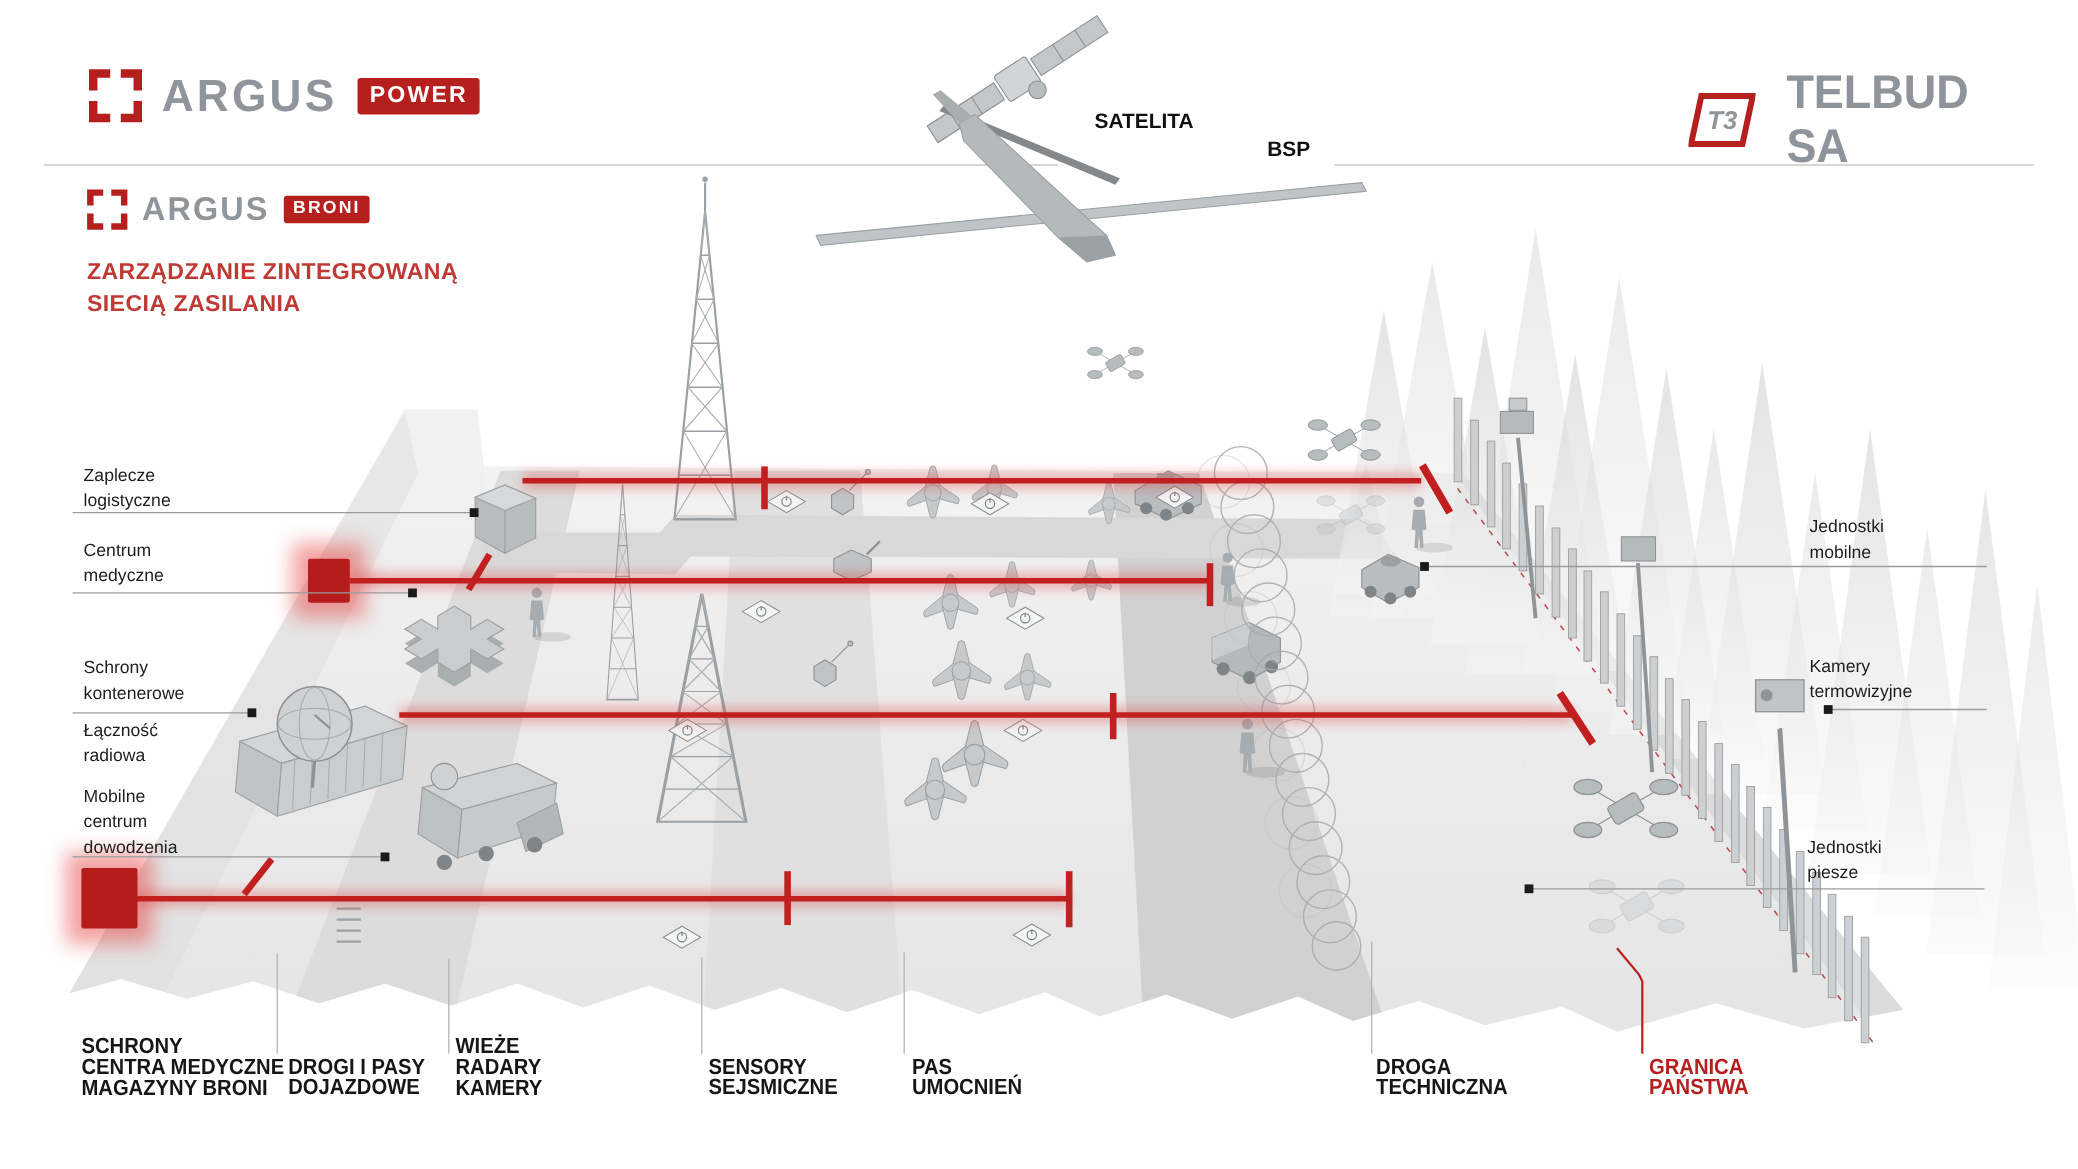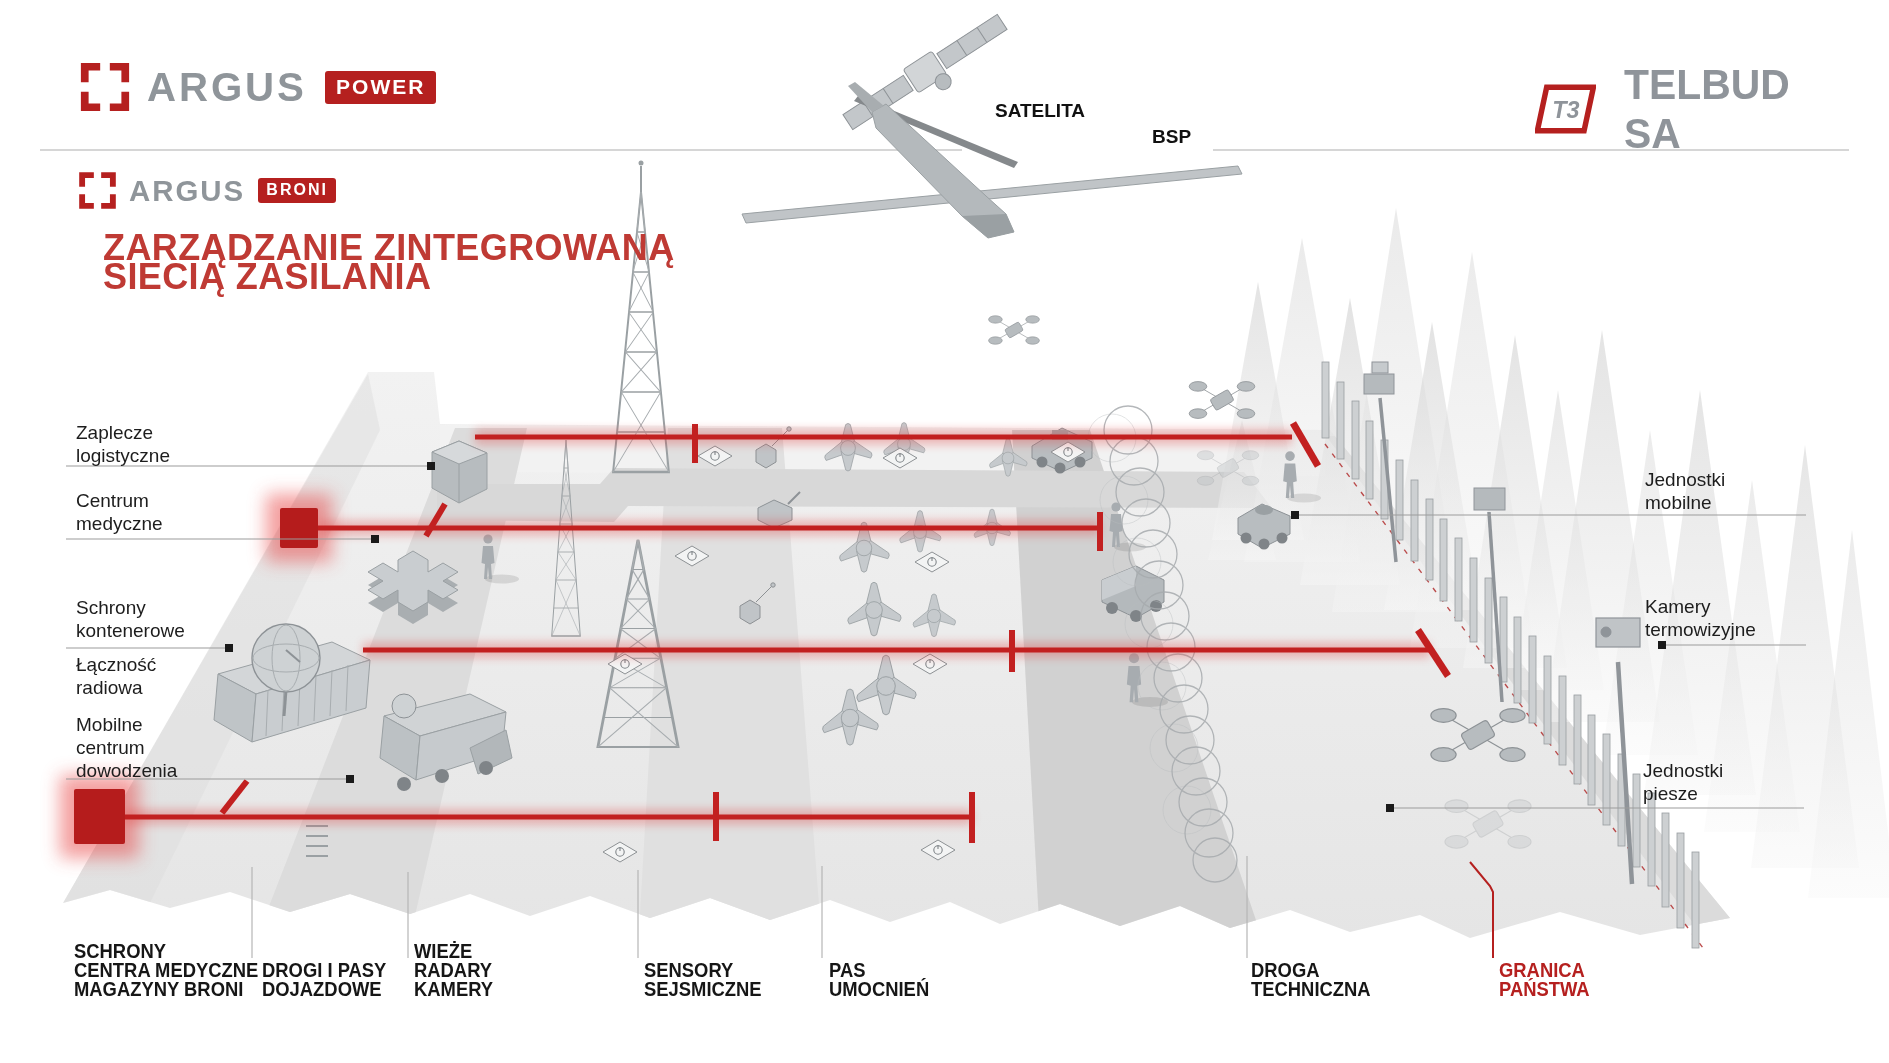--- a/index.html
+++ b/index.html
@@ -1,25 +1,25 @@
 <!DOCTYPE html>
 <html><head>
 <meta charset="utf-8">
 <style>
   html,body{margin:0;padding:0;background:#ffffff;}
   body{width:1889px;height:1063px;overflow:hidden;font-family:"Liberation Sans",sans-serif;}
   .stage{position:relative;width:1707px;height:1063px;background:#fff;padding-left:32px;}
   .scene{position:absolute;left:0;top:0;z-index:1;}
   .lbl{position:absolute;z-index:5;white-space:pre-line;color:#1d1d1d;}
-  .callout{font-size:19px;line-height:23px;}
+  .callout{font-size:16px;line-height:23px;}
   .callout.right{text-align:left;}
   .zone{font-size:20px;font-weight:bold;line-height:19px;letter-spacing:0;transform:scaleX(.92);transform-origin:left top;color:#161616;}
   .zone.red{color:#b5201f;}
   .air{font-size:19px;font-weight:bold;color:#111;}
-  .heading{position:absolute;left:79px;top:233px;z-index:5;font-size:36px;line-height:29px;font-weight:bold;color:#bf3a34;letter-spacing:.4px;white-space:pre-line;margin-left:24px;}
+  .heading{position:absolute;left:79px;top:233px;z-index:5;font-size:21px;line-height:29px;font-weight:bold;color:#bf3a34;letter-spacing:.4px;white-space:pre-line;}
   .logo-row{position:absolute;display:flex;align-items:center;z-index:6;}
   .argus-shield{left:78px;top:60px;gap:15px;}
   .argus-power{left:77px;top:170px;gap:11px;}
   .argus-word{font-weight:bold;color:#8f959a;letter-spacing:3px;transform:scaleX(.98);transform-origin:left center;}
   .argus-shield .argus-word{font-size:41px;}
   .argus-power .argus-word{font-size:30px;letter-spacing:2px;}
   .badge{background:#b5201f;color:#fff;font-weight:bold;border-radius:3px;display:inline-block;}
   .argus-shield .badge{font-size:21px;letter-spacing:2px;padding:4px 11px 5px;}
   .argus-power .badge{font-size:16px;letter-spacing:2px;padding:3px 8px 4px;}
   .telbud{left:1535px;top:60px;gap:28px;}

